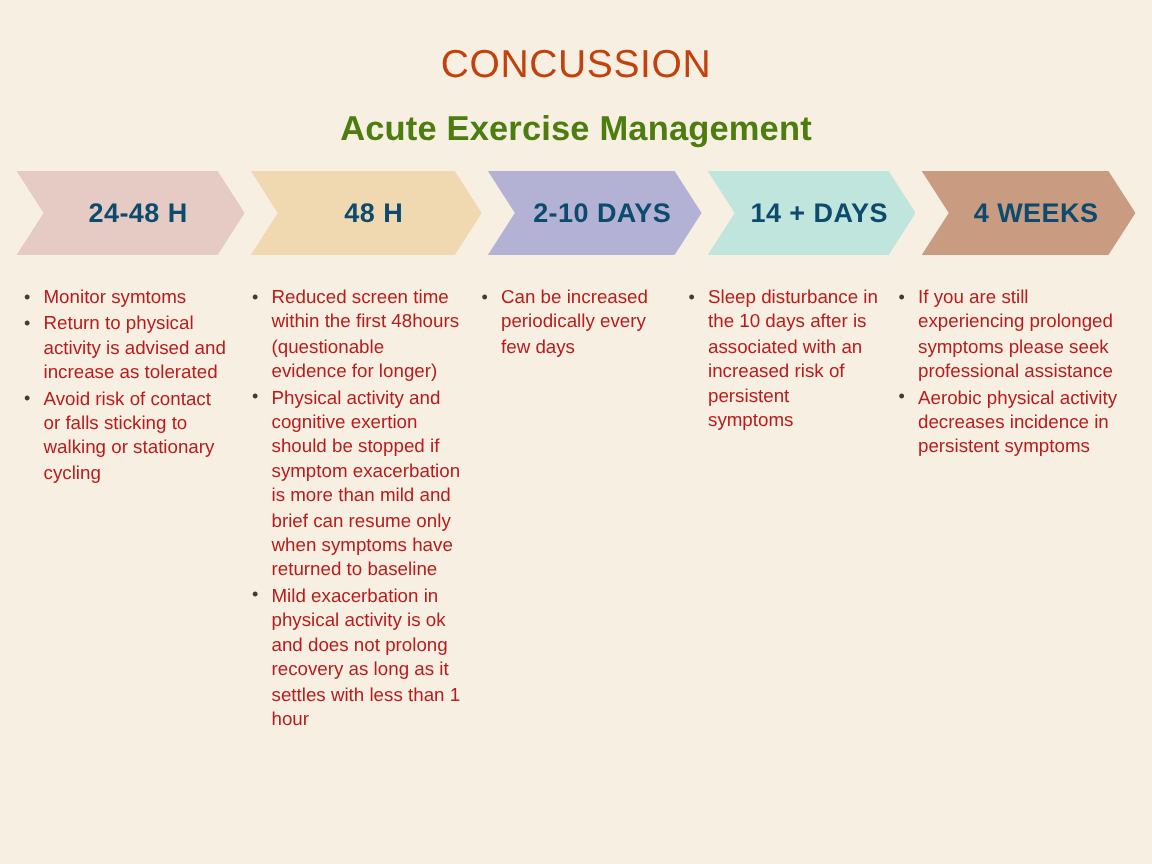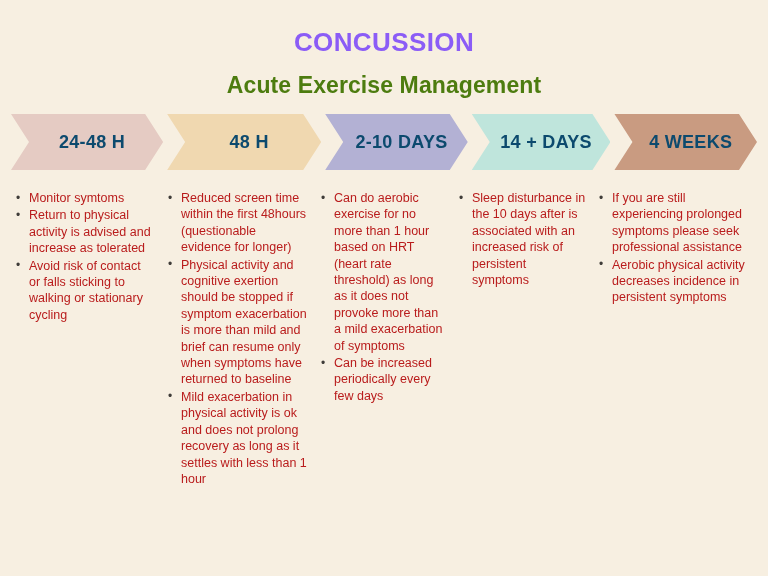--- a/index.html
+++ b/index.html
@@ -21,23 +21,23 @@
     box-sizing: border-box;
   }
 
   
   .title-block {
     text-align: center;
     padding-top: 26px;
   }
   .title-line1 {
     font-size: 26px;
-    font-weight: bold;
+    font-weight: normal;
     letter-spacing: 0.4px;
-    color: #8b5cf6;
+    color: #c2410c;
     line-height: 1.25;
   }
   .title-line2 {
     font-size: 23px;
     font-weight: bold;
     letter-spacing: 0.1px;
     color: #4d7c0f;
     line-height: 1.3;
     margin-top: 12px;
   }
@@ -155,21 +155,20 @@
     </div>
     <div class="column col1">
       <ul class="bullets">
           <li>Reduced screen time within the first 48hours (questionable evidence for longer)</li>
           <li>Physical activity and cognitive exertion should be stopped if symptom exacerbation is more than mild and brief can resume only when symptoms have returned to baseline</li>
           <li>Mild exacerbation in physical activity is ok and does not prolong recovery as long as it settles with less than 1 hour</li>
         </ul>
     </div>
     <div class="column col2">
       <ul class="bullets">
-          <li>Can do aerobic exercise for no more than 1 hour based on HRT (heart rate threshold) as long as it does not provoke more than a mild exacerbation of symptoms</li>
           <li>Can be increased periodically every few days</li>
         </ul>
     </div>
     <div class="column col3">
       <ul class="bullets">
           <li>Sleep disturbance in the 10 days after is associated with an increased risk of persistent symptoms</li>
         </ul>
     </div>
     <div class="column col4">
       <ul class="bullets">

